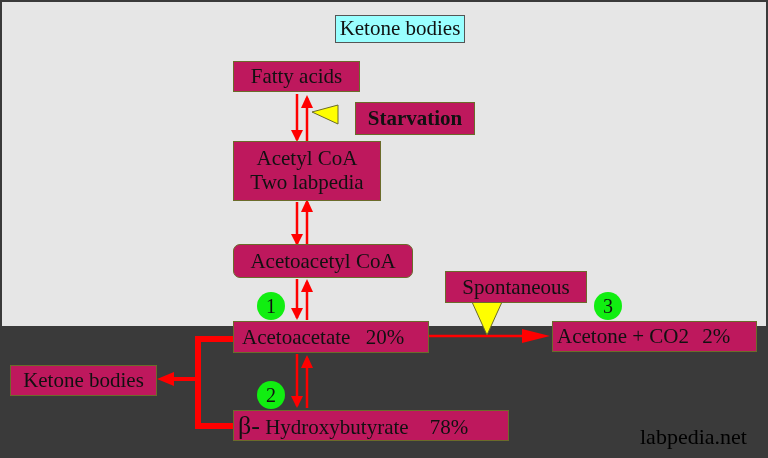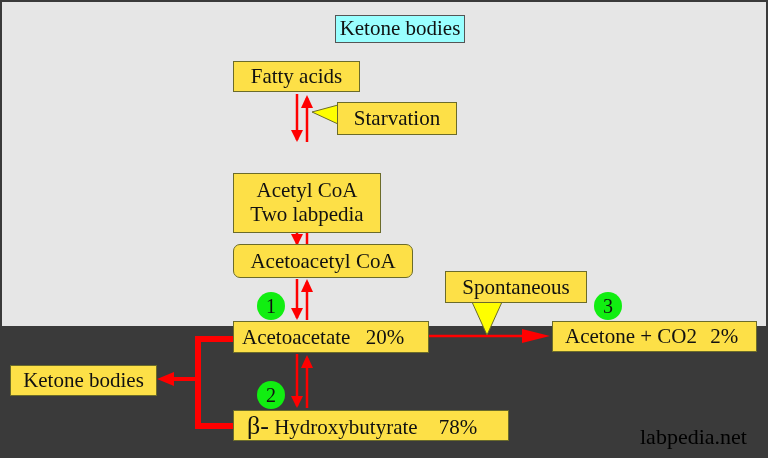--- a/index.html
+++ b/index.html
@@ -8,21 +8,21 @@
     background: #3a3a3a;
     font-family: "Liberation Serif", "DejaVu Serif", serif;
   }
   #canvas {
     position: absolute; left: 2px; top: 2px;
     width: 764px; height: 324px;
     background: #e6e6e6;
   }
   .box {
     position: absolute;
-    background: #fde047;
+    background: #be185d;
     border: 1px solid #6b6b2a;
     color: #111;
     font-size: 21px;
     line-height: 24px;
     white-space: nowrap;
     box-sizing: border-box;
     text-align: center;
   }
   .title-box {
     position: absolute;
@@ -111,25 +111,25 @@
   </svg>
 
   <div class="title-box" style="left:333px; top:13px; width:130px; height:28px;">
     <span>Ketone bodies</span>
   </div>
 
   <div class="box" style="left:231px; top:59px; width:127px; height:31px; line-height:29px;">
     <span>Fatty acids</span>
   </div>
 
-  <div class="box" style="left:335px; top:100px; width:120px; height:33px; line-height:31px;">
+  <div class="box" style="left:353px; top:100px; width:120px; height:33px; line-height:31px;font-weight:bold;">
     <span>Starvation</span>
   </div>
 
-  <div class="box" style="left:231px; top:139px; width:148px; height:60px; padding-top:4px;margin-top:32px;">
+  <div class="box" style="left:231px; top:139px; width:148px; height:60px; padding-top:4px;">
     <div>Acetyl CoA</div>
     <div>Two labpedia</div>
   </div>
 
   <div class="box" style="left:231px; top:242px; width:180px; height:34px; line-height:32px;border-radius:7px;">
     <span>Acetoacetyl CoA</span>
   </div>
 
   <div class="badge" style="left:255px; top:290px;">
     <span>1</span>
@@ -141,34 +141,34 @@
   </div>
 
   <div class="box" style="left:443px; top:269px; width:142px; height:32px; line-height:30px;">
     <span>Spontaneous</span>
   </div>
 
   <div class="badge" style="left:592px; top:290px;">
     <span>3</span>
   </div>
 
-  <div class="box" style="left:550px; top:319px; width:205px; height:31px; line-height:29px; text-align:left; padding-left:12px;">
+  <div class="box" style="left:550px; top:319px; width:205px; height:31px; line-height:29px; text-align:left; padding-left:4px;">
     <span>Acetone + CO2</span>
     <span style="margin-left:8px;">2%</span>
   </div>
 
   <div class="box" style="left:8px; top:363px; width:147px; height:31px; line-height:29px;">
     <span>Ketone bodies</span>
   </div>
 
   <div class="badge" style="left:255px; top:379px;">
     <span>2</span>
   </div>
 
-  <div class="box" style="left:231px; top:408px; width:276px; height:31px; line-height:29px; text-align:left; padding-left:13px;">
+  <div class="box" style="left:231px; top:408px; width:276px; height:31px; line-height:29px; text-align:left; padding-left:4px;">
     <span style="font-size:26px;">β-</span>
     <span>Hydroxybutyrate</span>
     <span style="margin-left:16px;">78%</span>
   </div>
 
   <div class="watermark" style="left:638px; top:422px;">
     <span>labpedia.net</span>
   </div>
 </div>
 

